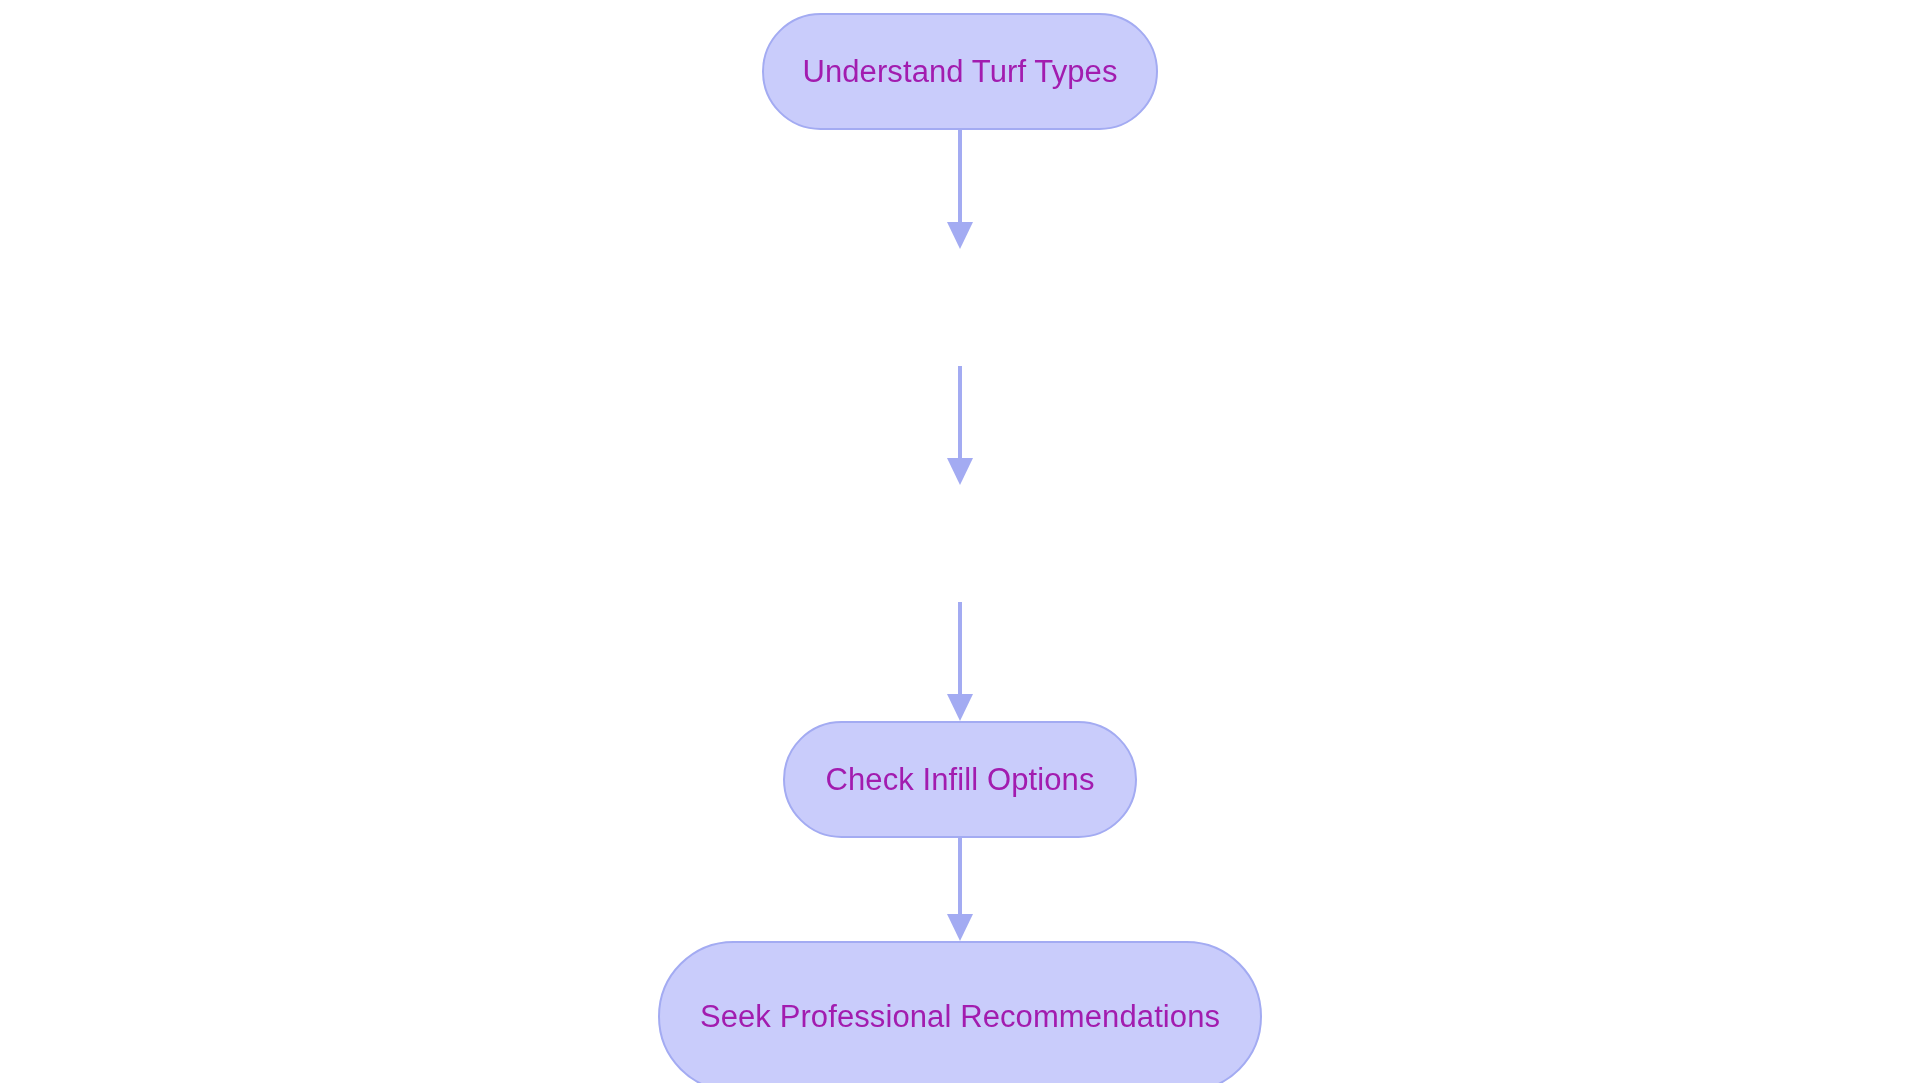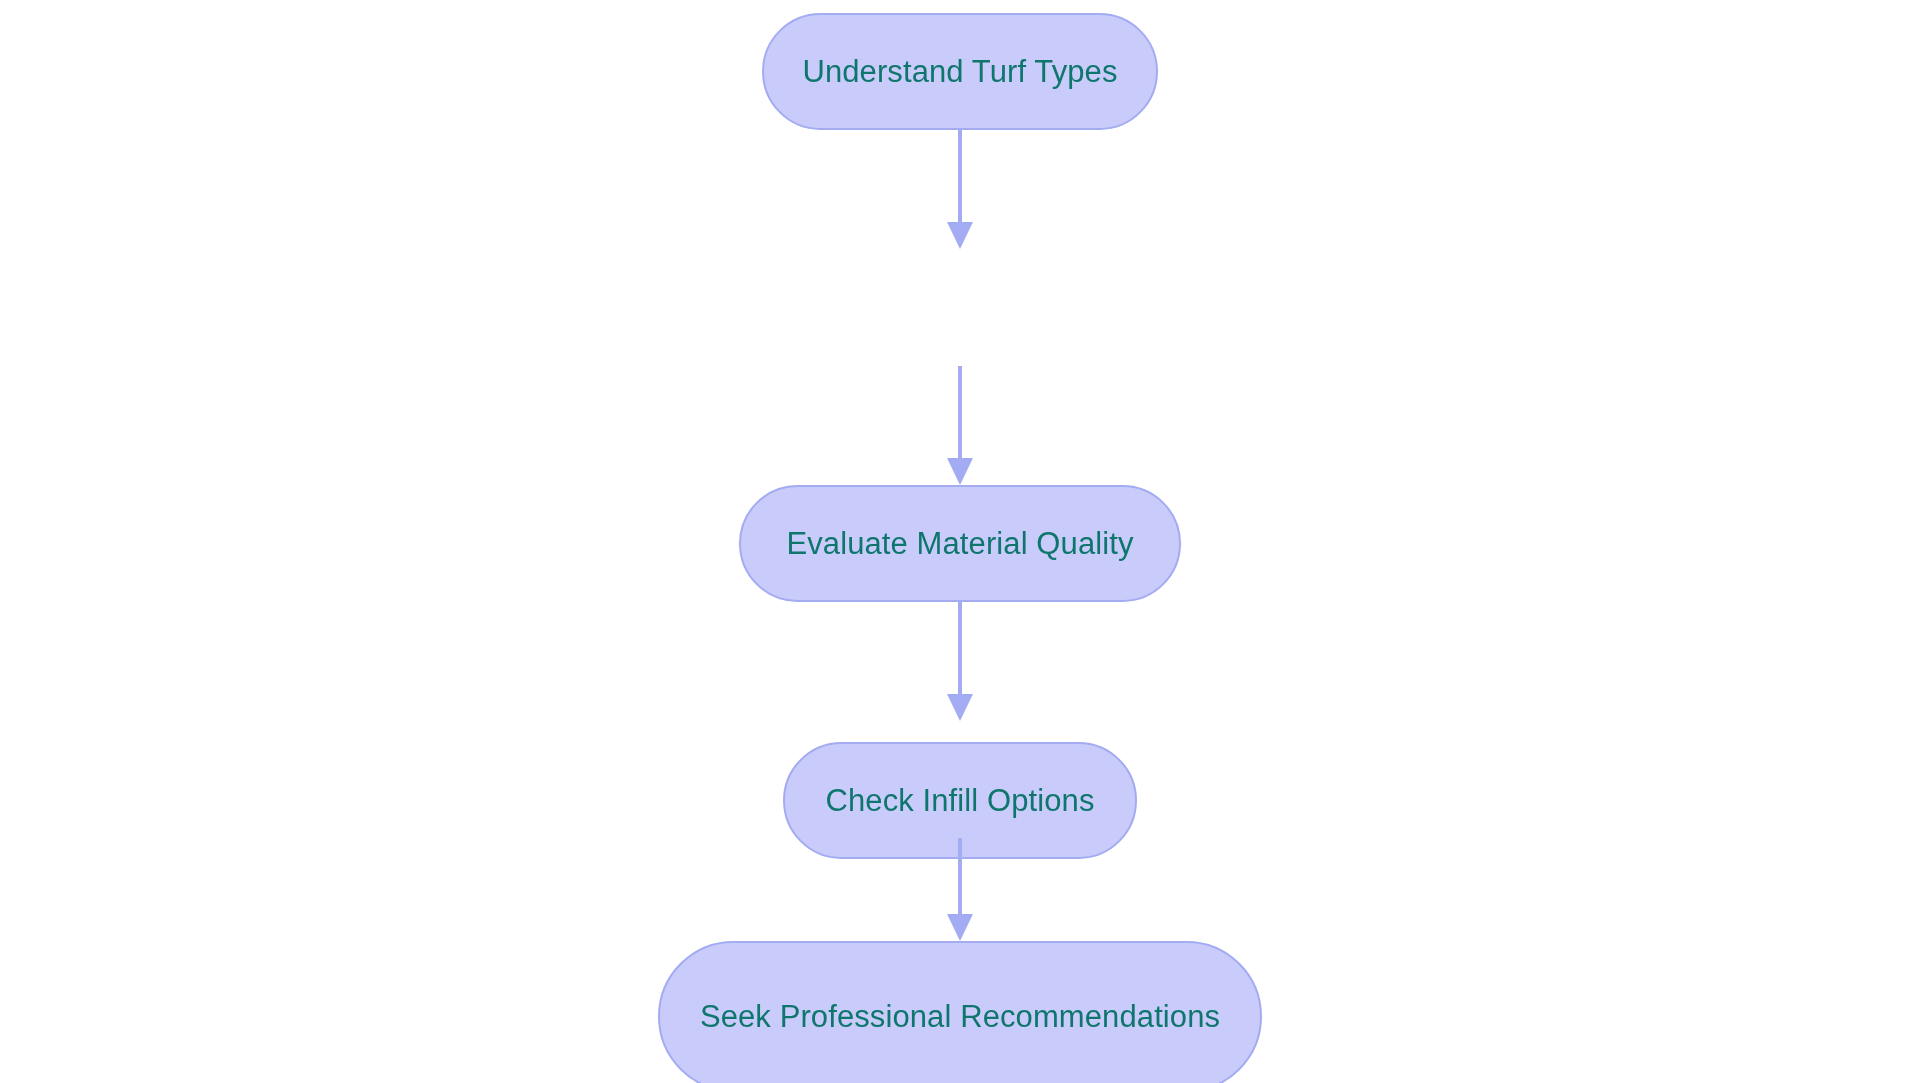--- a/index.html
+++ b/index.html
@@ -30,36 +30,36 @@
     justify-content: center;
     background: #c9ccfb;
     border: 2px solid #a3abf2;
     border-radius: 999px;
     left: 50%;
     transform: translateX(-50%);
     padding: 0 34px;
   }
 
   .flow-node-label {
-    color: #0f766e;
+    color: #a21caf;
     font-family: "Liberation Sans", sans-serif;
     font-size: 31px;
     font-weight: 400;
     line-height: 1;
     letter-spacing: 0.1px;
     white-space: nowrap;
     user-select: none;
     text-align: right;
   }
 
   
   #node-0 { top: 13px;  width: 396px; height: 117px; }
   #node-1 { top: 249px; width: 540px; height: 117px; }
   #node-2 { top: 485px; width: 442px; height: 117px; }
-  #node-3 { top: 721px; width: 354px; height: 117px; margin-top: 21px; }
+  #node-3 { top: 721px; width: 354px; height: 117px; }
   #node-4 { top: 941px; width: 604px; height: 151px; }
 
   
   .flow-edge {
     position: absolute;
     left: 50%;
     transform: translateX(-50%);
     width: 40px;
     pointer-events: none;
   }
@@ -87,23 +87,20 @@
   </div>
 
 
   <div class="flow-edge" id="edge-1">
     <svg width="40" height="119" viewBox="0 0 40 119" xmlns="http://www.w3.org/2000/svg" aria-hidden="true">
       <line x1="20" y1="0" x2="20" y2="96" stroke="#a3abf2" stroke-width="4"></line>
       <polygon points="20,119 7,92 33,92" fill="#a3abf2"></polygon>
     </svg>
   </div>
 
-  <div class="flow-node" id="node-2">
-    <span class="flow-node-label">Evaluate Material Quality</span>
-  </div>
 
   <div class="flow-edge" id="edge-2">
     <svg width="40" height="119" viewBox="0 0 40 119" xmlns="http://www.w3.org/2000/svg" aria-hidden="true">
       <line x1="20" y1="0" x2="20" y2="96" stroke="#a3abf2" stroke-width="4"></line>
       <polygon points="20,119 7,92 33,92" fill="#a3abf2"></polygon>
     </svg>
   </div>
 
   <div class="flow-node" id="node-3">
     <span class="flow-node-label">Check Infill Options</span>

